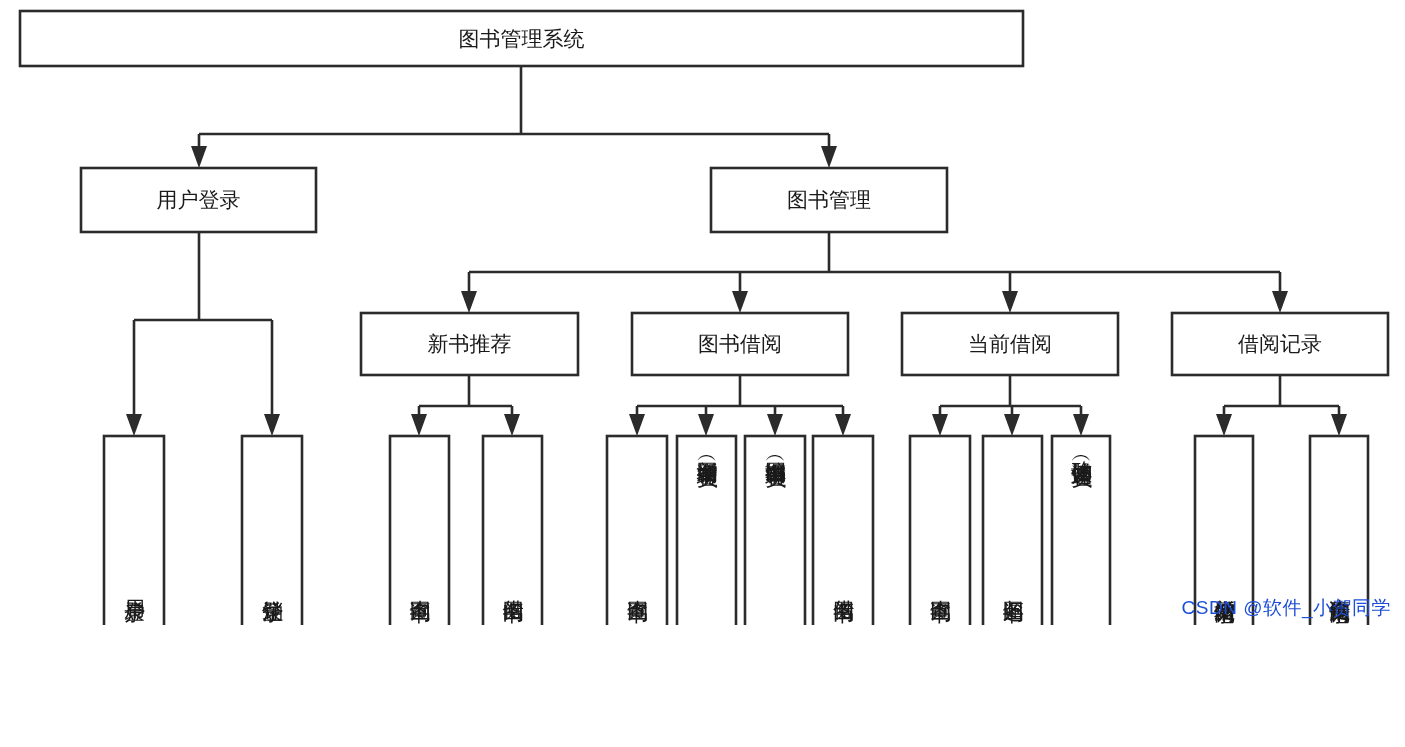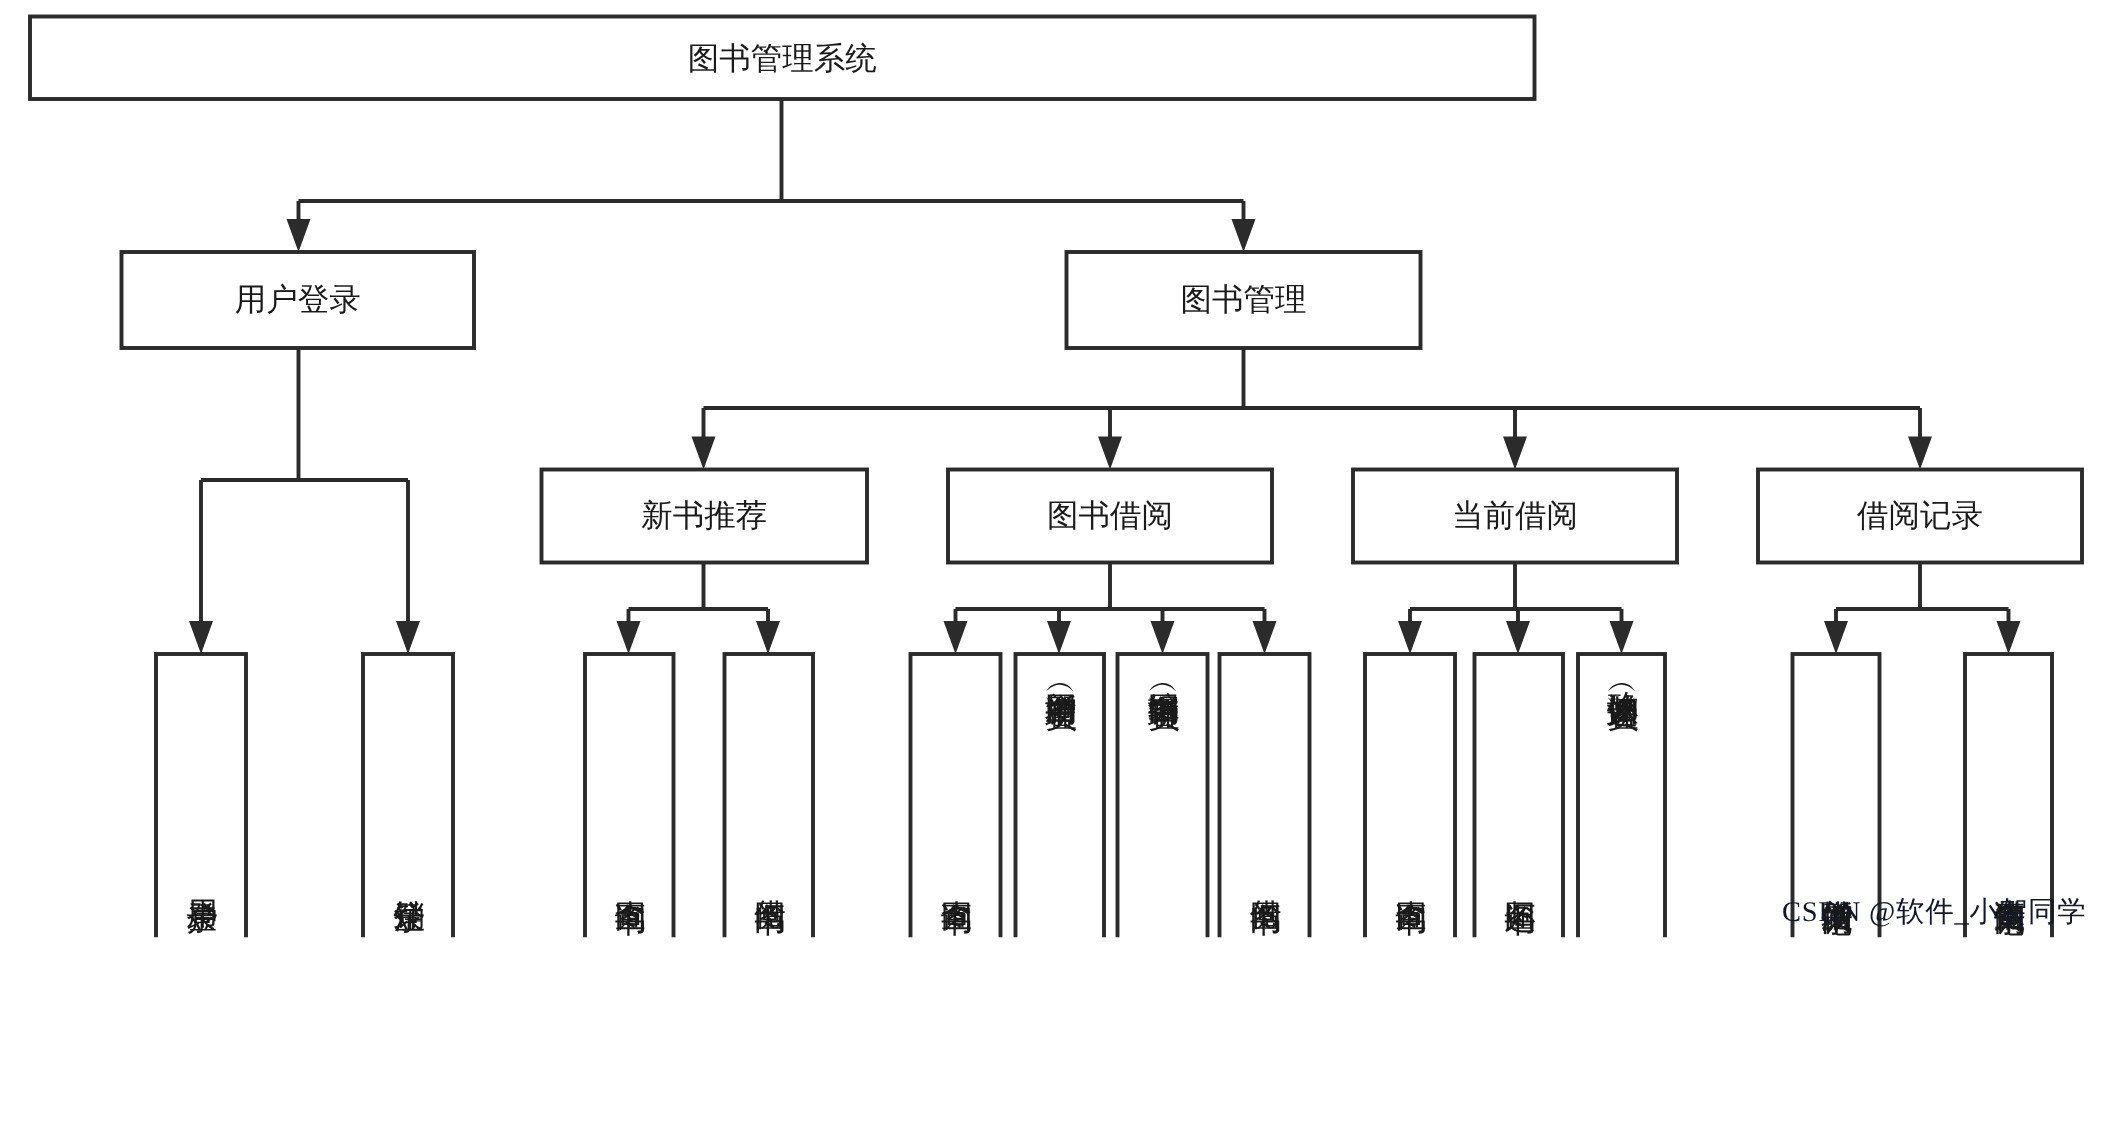--- a/index.html
+++ b/index.html
@@ -61,23 +61,23 @@
     font-size: 21px;
     line-height: 1.12;
     color: #1a1a1a;
     letter-spacing: 1px;
     white-space: nowrap;
   }
   .watermark {
     position: absolute;
     right: 14px;
     bottom: 4px;
-    font-family: Liberation Serif, serif;
+    font-family: Liberation Sans, sans-serif;
     font-size: 19px;
-    color: #0f172a;
+    color: #1d4ed8;
     white-space: nowrap;
     letter-spacing: 0.5px;
   }
 </style>
 </head>
 <body>
 
 <div id="diagram-root">
 
   <svg id="tree-svg" viewBox="0 0 1405 747">

